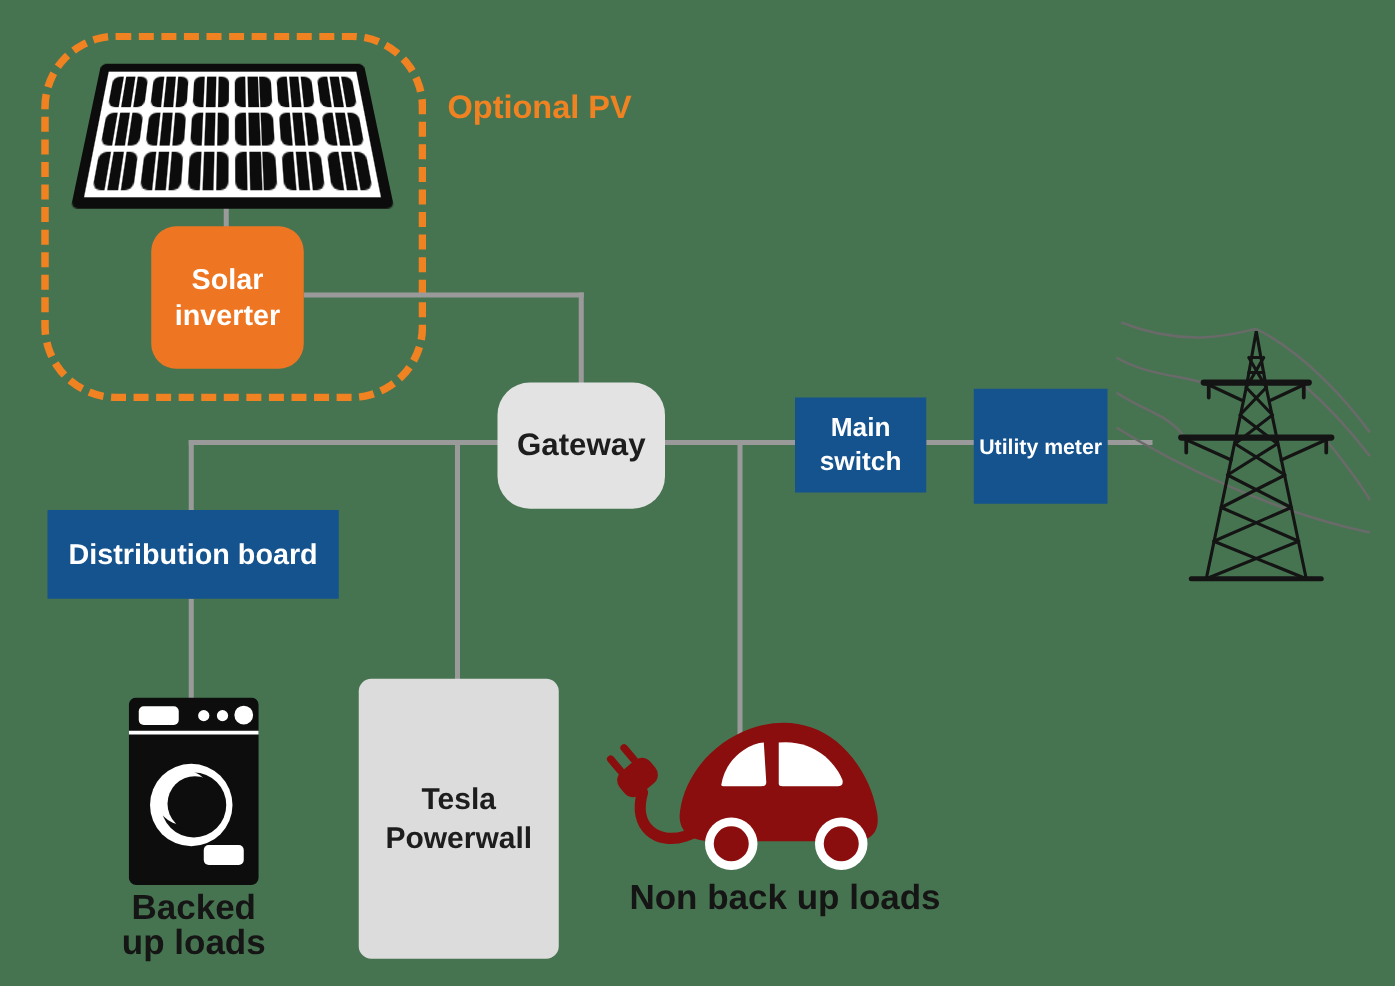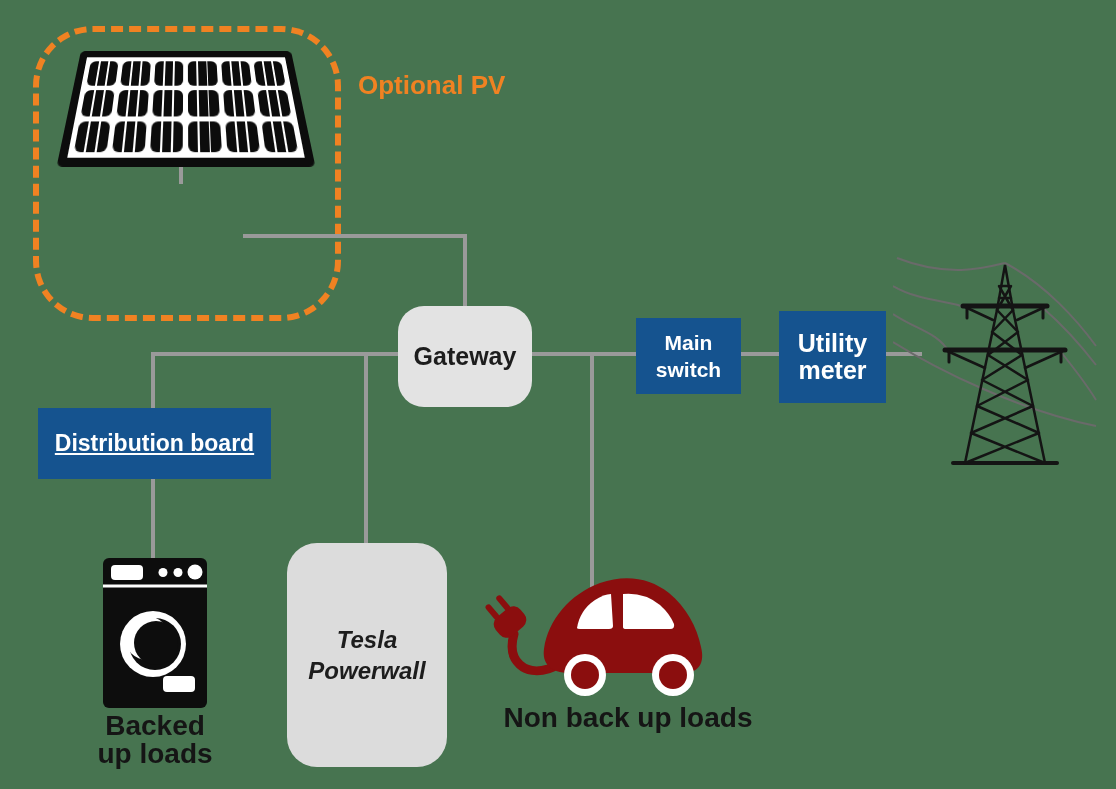--- a/index.html
+++ b/index.html
@@ -11,23 +11,23 @@
   .line{position:absolute;background:var(--line-gray,#9a9a9a);}
   .node{
     position:absolute;display:flex;align-items:center;justify-content:center;
     text-align:center;font-weight:700;box-sizing:border-box;
   }
   .node span{display:block;width:100%;}
   .blue-node{background:var(--blue,#15538f);color:var(--text-white,#fff);}
   .inverter{background:var(--orange,#ee7623);color:var(--text-white,#fff);border-radius:20px;font-size:23px;line-height:29px;padding:0 12px;}
   .gateway{background:var(--box-gray,#e3e3e3);color:var(--text-dark,#1d1d1d);border-radius:26px;font-size:25px;}
   .main-switch{font-size:21px;line-height:27px;}
-  .utility-meter{font-size:25px;line-height:27px;}
-  .distribution{font-size:23px;text-decoration:underline;}
-  .powerwall{background:var(--powerwall-gray,#dcdcdc);color:var(--text-dark,#1d1d1d);border-radius:30px;font-size:24px;line-height:31px;font-style:italic;}
+  .utility-meter{font-size:17px;line-height:27px;}
+  .distribution{font-size:23px;}
+  .powerwall{background:var(--powerwall-gray,#dcdcdc);color:var(--text-dark,#1d1d1d);border-radius:10px;font-size:24px;line-height:31px;}
   .pv-dash{
     position:absolute;left:33px;top:26px;width:308px;height:295px;box-sizing:border-box;
     border:6px dashed var(--orange-dash,#f08222);border-radius:60px;
   }
   .pv-label{
     position:absolute;left:358px;top:70px;font-size:26px;font-weight:700;
     color:var(--orange-dash,#f08222);white-space:nowrap;
   }
   .caption{
     position:absolute;text-align:center;font-weight:700;color:#151515;
@@ -82,20 +82,23 @@
     <div class="cell"></div>
       <div class="cell"></div>
     <div class="cell"></div>
       <div class="cell"></div>
     <div class="cell"></div>
       <div class="cell"></div>
     <div class="cell"></div>
       <div class="cell"></div>
   </div>
 
+  <div class="node inverter" style="left:121px;top:181px;width:122px;height:114px">
+    <span>Solar inverter</span>
+  </div>
 
   <div class="node blue-node main-switch" style="left:636px;top:318px;width:105px;height:76px">
     <span>Main switch</span>
   </div>
 
   <div class="node gateway" style="left:398px;top:306px;width:134px;height:101px">
     <span>Gateway</span>
   </div>
 
   <div class="node blue-node utility-meter" style="left:779px;top:311px;width:107px;height:92px">

